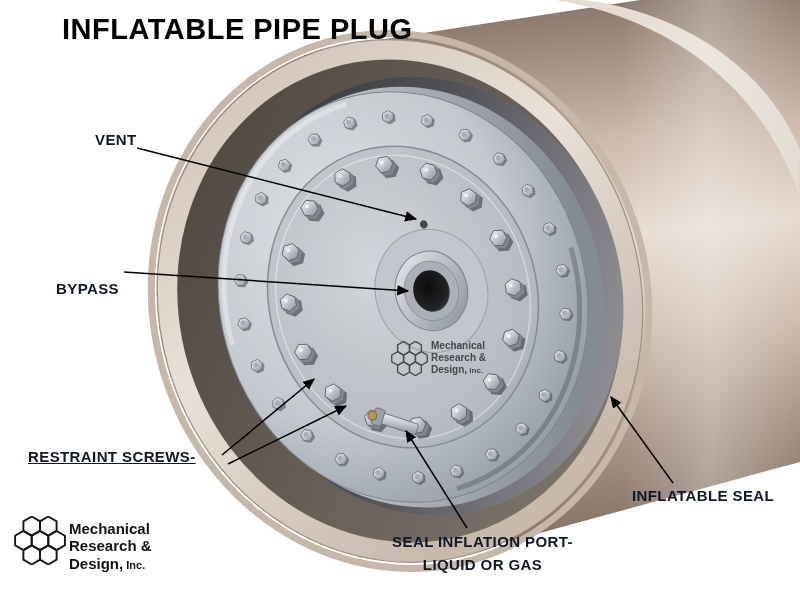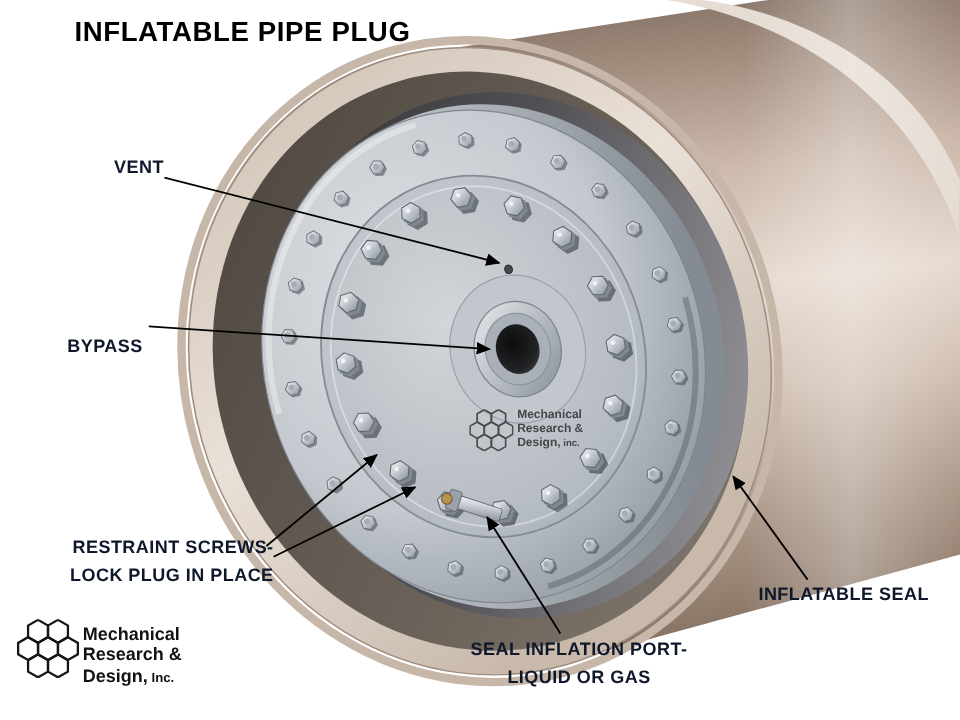--- a/index.html
+++ b/index.html
@@ -1,25 +1,25 @@
 <!DOCTYPE html>
 <html><head>
 <meta charset="utf-8">
 <style>
   html,body{margin:0;padding:0;background:#fff;}
   .stage{position:relative;width:800px;height:600px;background:#ffffff;overflow:hidden;
          font-family:"Liberation Sans",sans-serif;}
   #scene{position:absolute;left:0;top:0;}
-  .title{position:absolute;left:62px;top:13px;font-size:23px;font-weight:800;
+  .title{position:absolute;left:62px;top:13px;font-size:29px;font-weight:800;
          letter-spacing:.5px;color:#000;white-space:nowrap;}
   .lbl{position:absolute;font-size:15px;font-weight:600;letter-spacing:.4px;
        color:#0f172a;white-space:nowrap;}
   #lbl-vent{left:95px;top:131px;}
   #lbl-bypass{left:56px;top:280px;}
-  #lbl-restraint{left:28px;top:446px;width:200px;text-align:right;line-height:1.5;white-space:normal;}
+  #lbl-restraint{left:28px;top:446px;width:200px;text-align:left;line-height:1.5;white-space:normal;text-decoration:underline;}
   #lbl-seal{left:632px;top:487px;}
   #lbl-port{left:355px;top:530px;width:255px;text-align:center;line-height:1.55;white-space:normal;}
   .footer-text{position:absolute;left:69px;top:520px;font-size:15px;font-weight:700;
                line-height:1.16;color:#131313;}
   .footer-text .inc{font-size:11px;font-weight:600;}
   .wm-text{position:absolute;left:431px;top:340px;font-size:10px;font-weight:700;
            line-height:1.22;color:#45464a;}
   .wm-text .inc{font-size:8px;font-weight:600;}
 </style>
 </head>
@@ -295,21 +295,20 @@
     </g>
   </svg>
 
   <div class="title">INFLATABLE PIPE PLUG</div>
 
   <div class="lbl" id="lbl-vent">VENT</div>
   <div class="lbl" id="lbl-bypass">BYPASS</div>
 
   <div class="lbl" id="lbl-restraint">
     <div>RESTRAINT SCREWS-</div>
-    <div>LOCK PLUG IN PLACE</div>
   </div>
 
   <div class="lbl" id="lbl-port">
     <div>SEAL INFLATION PORT-</div>
     <div>LIQUID OR GAS</div>
   </div>
 
   <div class="lbl" id="lbl-seal">INFLATABLE SEAL</div>
 
   <div class="wm-text">

